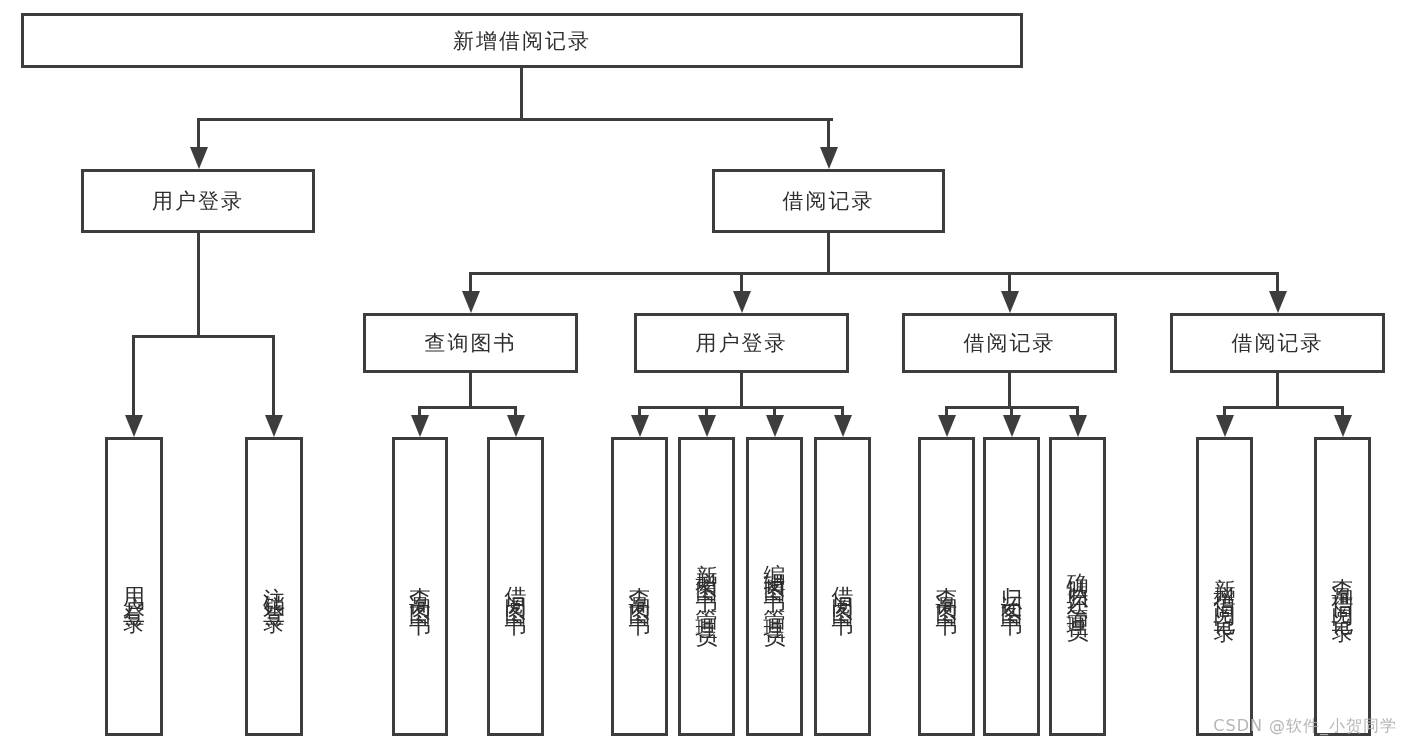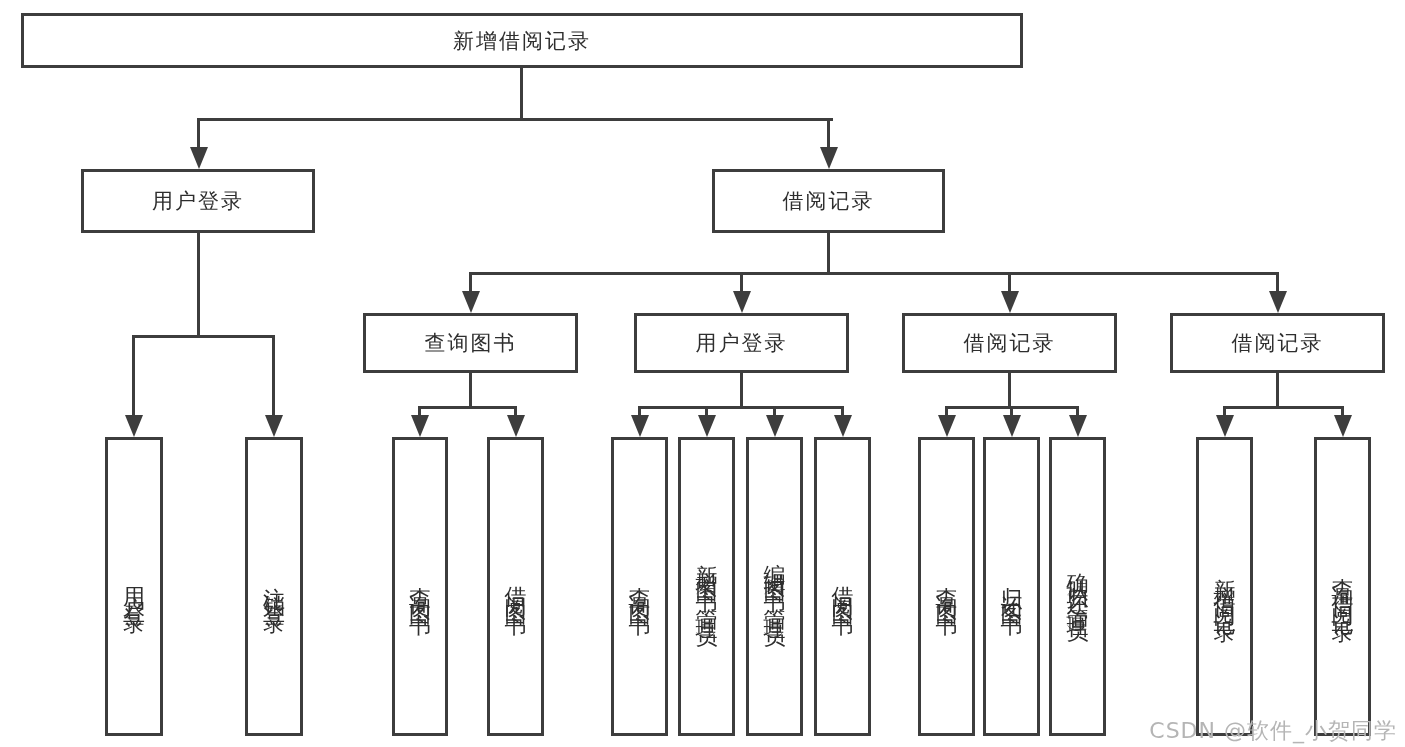--- a/index.html
+++ b/index.html
@@ -62,21 +62,21 @@
     width: 0;
     height: 0;
     border-left: 9px solid transparent;
     border-right: 9px solid transparent;
     border-top: 22px solid var(--line);
   }
   .watermark {
     position: absolute;
     top: 716px;
     right: 8px;
-    font-size: 22px;
+    font-size: 16px;
     letter-spacing: 1px;
     color: var(--watermark);
     z-index: 5;
     white-space: nowrap;
   }
 </style>
 </head>
 <body>
 
 <div class="canvas">

